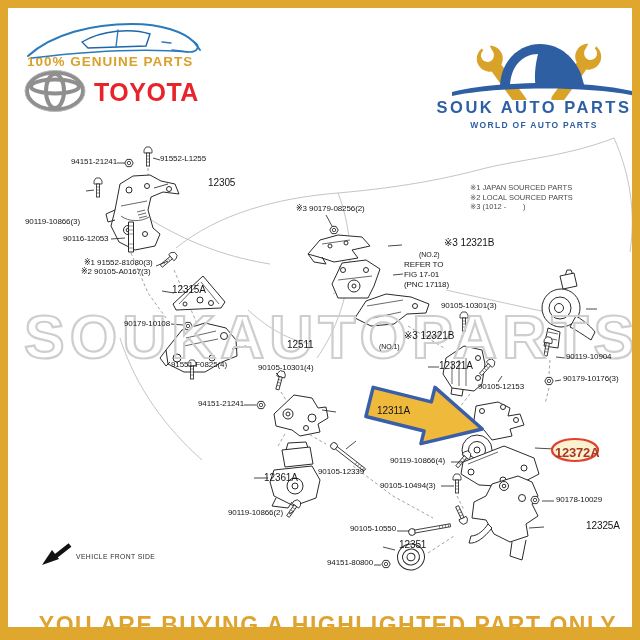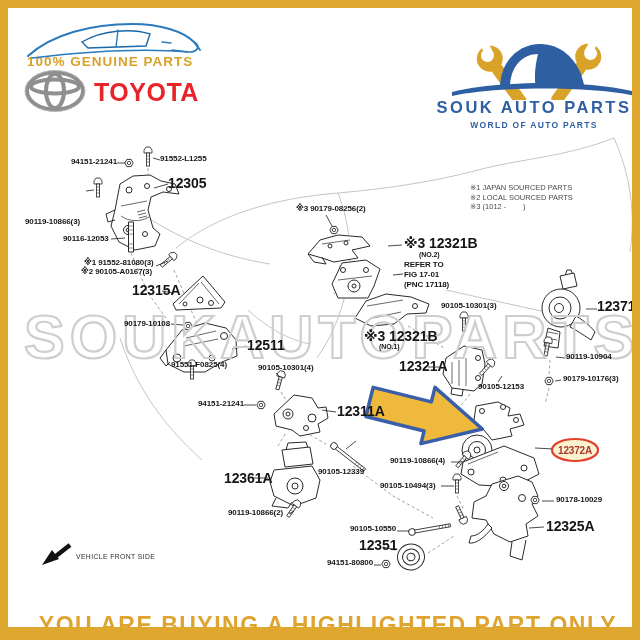--- a/index.html
+++ b/index.html
@@ -12,27 +12,27 @@
   #toyota-word{left:86px;top:70px;font-weight:bold;font-size:25px;letter-spacing:.5px;color:#E8242B;}
   #souk-title{left:420px;top:90px;width:212px;text-align:center;font-weight:600;font-size:16.5px;letter-spacing:2.5px;color:#2E5FA3;}
   #souk-sub{left:420px;top:112px;width:212px;text-align:center;font-weight:bold;font-size:8.5px;letter-spacing:1.3px;color:#2E5FA3;}
   
   #watermark{left:16px;top:294px;width:608px;z-index:3;font-weight:bold;font-size:61px;letter-spacing:5px;
              color:transparent;-webkit-text-stroke:2.2px #cecece;pointer-events:none;white-space:nowrap;}
   
   #diagram{left:0;top:0;z-index:2;}
   
   #labels{left:0;top:0;width:640px;height:640px;z-index:4;pointer-events:none;}
-  .lbl{position:absolute;font-weight:bold;font-size:8px;line-height:10px;color:#151515;
+  .lbl{position:absolute;font-weight:normal;font-size:8px;line-height:10px;color:#151515;
        white-space:pre;letter-spacing:-.1px;}
-  .lbl.big{font-size:14px;}
+  .lbl.big{font-size:10px;margin-left:40px;}
   .lbl.small{font-size:7px;}
   #legend{left:462px;top:175px;z-index:4;font-size:7.5px;line-height:9.6px;color:#4a4a4a;white-space:pre;}
   #vfs{left:68px;top:545px;z-index:4;font-size:6.8px;letter-spacing:.4px;color:#2a2a2a;font-weight:500;}
-  #hl-label{left:547px;top:437px;width:40px;text-align:center;z-index:5;font-weight:bold;font-size:10px;color:#A8372A;letter-spacing:-.2px;}
+  #hl-label{left:547px;top:437px;width:40px;text-align:center;z-index:5;font-weight:bold;font-size:13px;color:#A8372A;letter-spacing:-.2px;}
   
   #footer{left:0;top:604px;width:640px;text-align:center;z-index:5;}
   #footer span{font-weight:800;font-size:23px;letter-spacing:1.5px;color:#DFA430;}
 </style>
 </head>
 <body>
 
 <div id="page">
 
   <svg class="abs" style="left:14px;top:12px;z-index:5;" width="192" height="46" viewBox="0 0 192 46">

